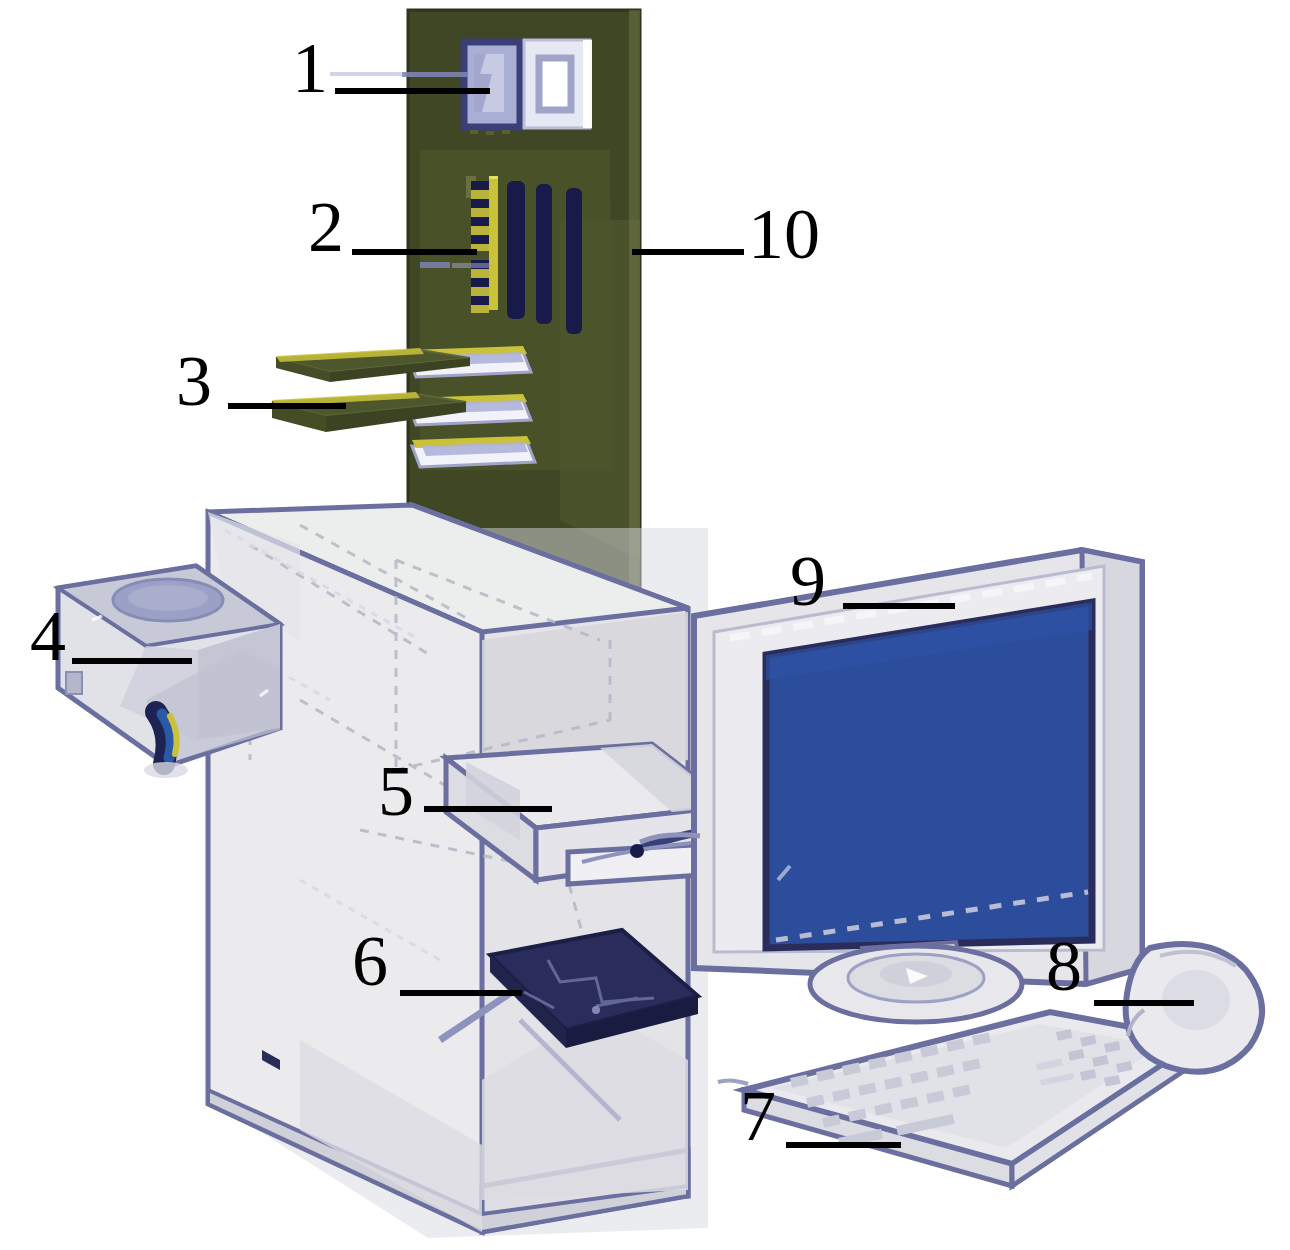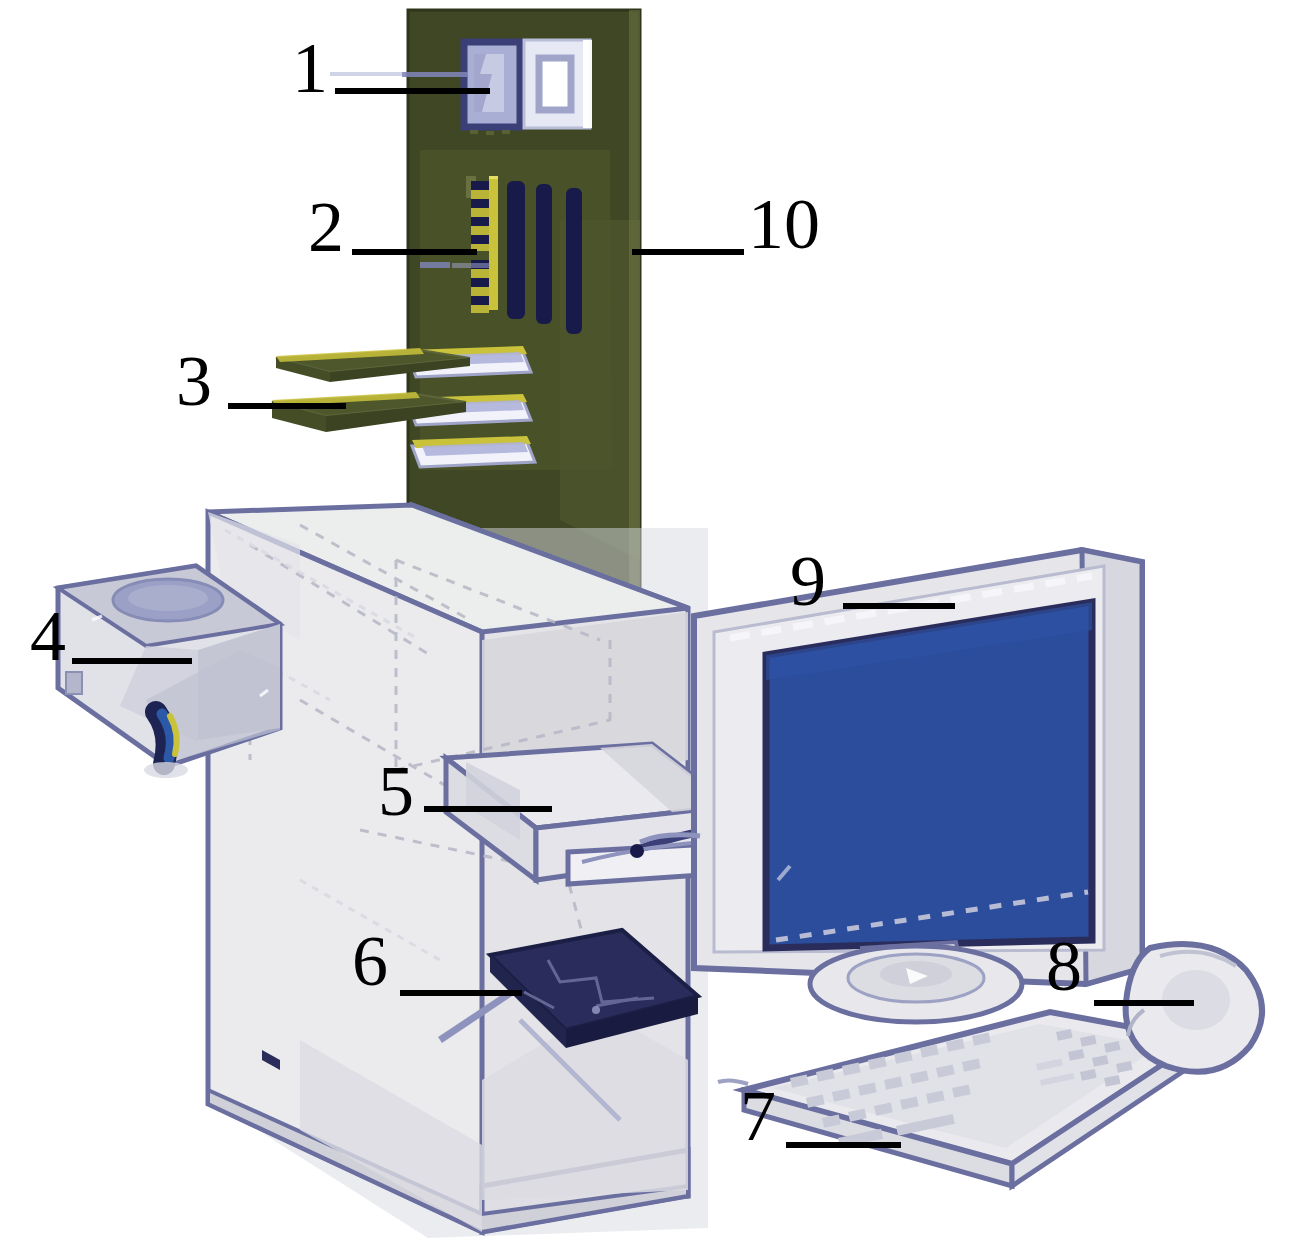--- a/index.html
+++ b/index.html
@@ -360,18 +360,18 @@
 
     <span class="callout" style="left:740px;  top:1080px;">7</span>
     <span class="leader" style="left:786px;  top:1142px;width:115px;"></span>
 
     <span class="callout" style="left:1046px; top:930px;">8</span>
     <span class="leader" style="left:1094px; top:1000px;width:100px;"></span>
 
     <span class="callout" style="left:790px;  top:545px;">9</span>
     <span class="leader" style="left:843px;  top:603px; width:112px;"></span>
 
-    <span class="callout" style="left:748px;  top:188px;">10</span>
+    <span class="callout" style="left:748px;  top:198px;">10</span>
     <span class="leader" style="left:632px;  top:249px; width:112px;"></span>
 
   </div>
 
 </div>
 
 </body></html>

